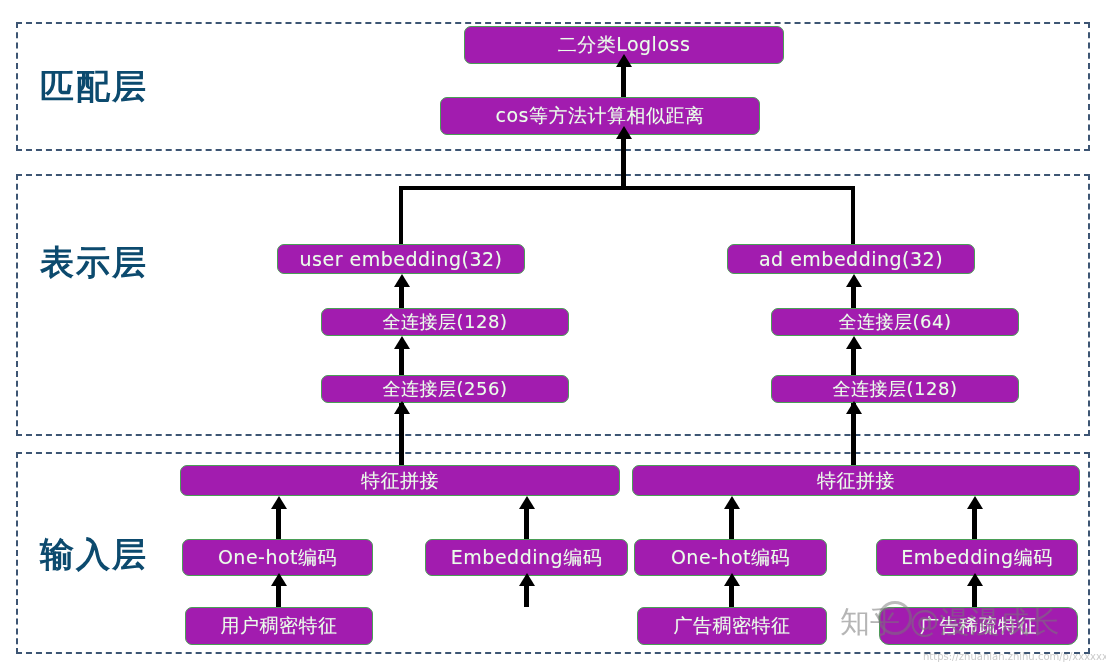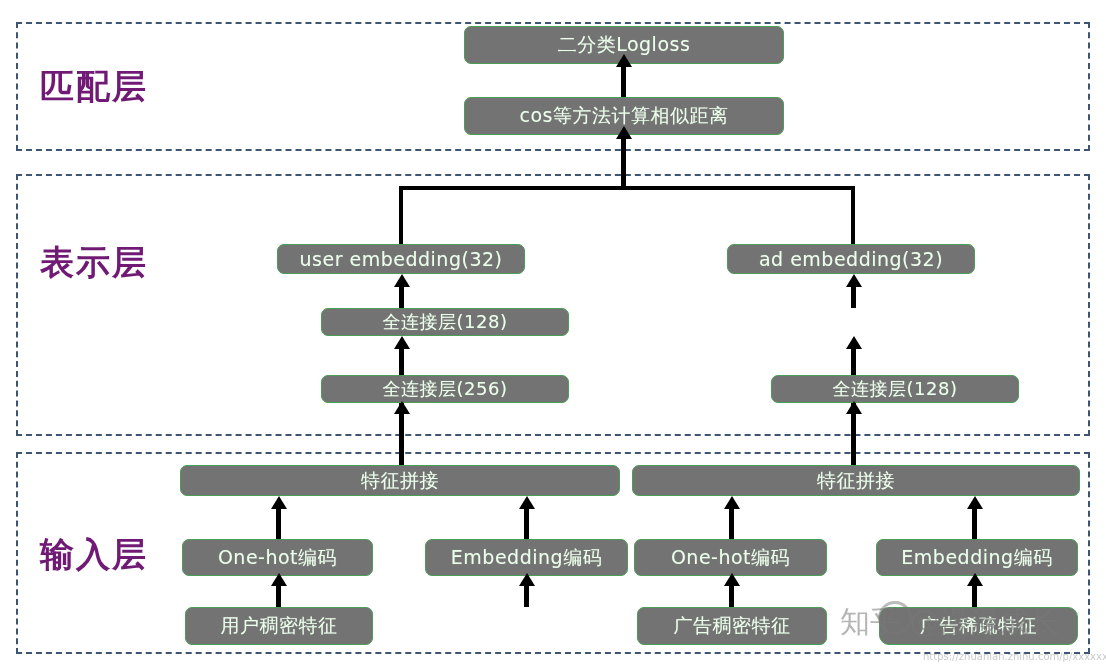--- a/index.html
+++ b/index.html
@@ -17,31 +17,31 @@
   }
   
   .layer-box {
     position: absolute;
     border: 2px dashed #3d5573;
     background: transparent;
     box-sizing: border-box;
   }
   .layer-label {
     position: absolute;
-    color: #701a75;
+    color: #0c4a6e;
     font-weight: 700;
     font-size: 34px;
     letter-spacing: 2px;
     white-space: nowrap;
     font-family: "DejaVu Sans", "Liberation Sans", sans-serif;
   }
   
   .node {
     position: absolute;
-    background: #737373;
+    background: #a21caf;
     border: 1px solid #4a9e56;
     border-radius: 7px;
     color: #eaffe9;
     display: flex;
     align-items: center;
     justify-content: center;
     box-sizing: border-box;
     font-size: 19px;
     white-space: nowrap;
     text-shadow: 0 0 1px rgba(255,255,255,0.35);
@@ -101,21 +101,21 @@
 </head>
 <body>
 
 <div id="canvas">
 
   <div class="layer-box" style="left:16px; top:22px; width:1074px; height:129px;"></div>
   <div class="layer-label" style="left:40px; top:64px;">匹配层</div>
 
   <div class="node" style="left:464px; top:26px; width:320px; height:38px;">二分类Logloss</div>
 
-  <div class="node" style="left:464px; top:97px; width:320px; height:38px;">cos等方法计算相似距离</div>
+  <div class="node" style="left:440px; top:97px; width:320px; height:38px;">cos等方法计算相似距离</div>
 
   <div class="arrow" style="left:621px; top:64px; height:33px;"></div>
   <div class="arrow-head" style="left:616px; top:54px;"></div>
 
   <div class="layer-box" style="left:16px; top:174px; width:1074px; height:262px;"></div>
   <div class="layer-label" style="left:40px; top:240px;">表示层</div>
 
   <div class="arrow" style="left:621px; top:135px; height:55px;"></div>
   <div class="arrow-head" style="left:616px; top:126px;"></div>
 
@@ -129,20 +129,21 @@
   <div class="node small" style="left:277px; top:308px; width:248px; height:28px;">全连接层(128)</div>
   <div class="node small" style="left:277px; top:375px; width:248px; height:28px;">全连接层(256)</div>
 
   <div class="arrow" style="left:399px; top:285px; height:23px;"></div>
   <div class="arrow-head" style="left:394px; top:274px;"></div>
 
   <div class="arrow" style="left:399px; top:347px; height:28px;"></div>
   <div class="arrow-head" style="left:394px; top:336px;"></div>
 
   <div class="node" style="left:727px; top:244px; width:248px; height:30px;">ad embedding(32)</div>
+  <div class="node small" style="left:727px; top:308px; width:248px; height:28px;">全连接层(64)</div>
   <div class="node small" style="left:727px; top:375px; width:248px; height:28px;">全连接层(128)</div>
 
   <div class="arrow" style="left:851px; top:285px; height:23px;"></div>
   <div class="arrow-head" style="left:846px; top:274px;"></div>
 
   <div class="arrow" style="left:851px; top:347px; height:28px;"></div>
   <div class="arrow-head" style="left:846px; top:336px;"></div>
 
   <div class="layer-box" style="left:16px; top:452px; width:1074px; height:202px;"></div>
   <div class="layer-label" style="left:40px; top:532px;font-family:Liberation Serif, serif;">输入层</div>

